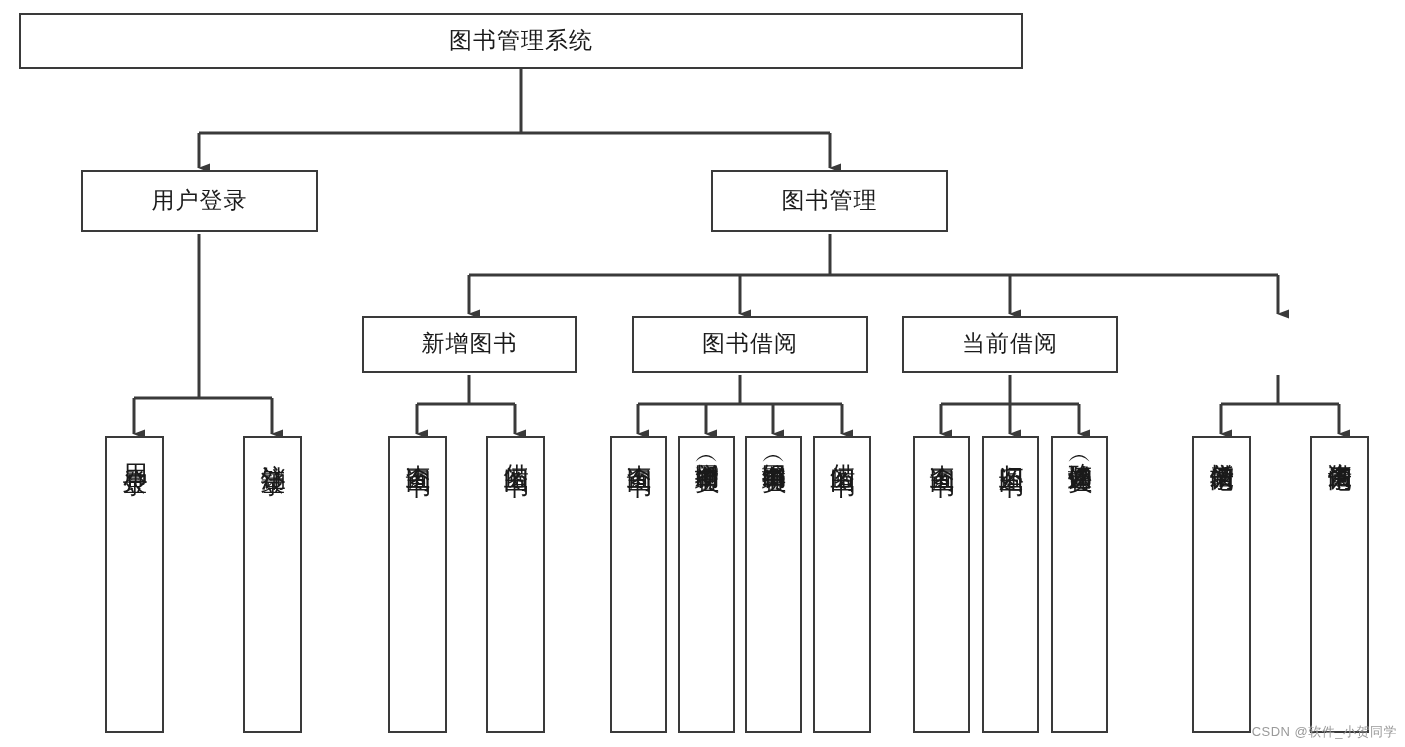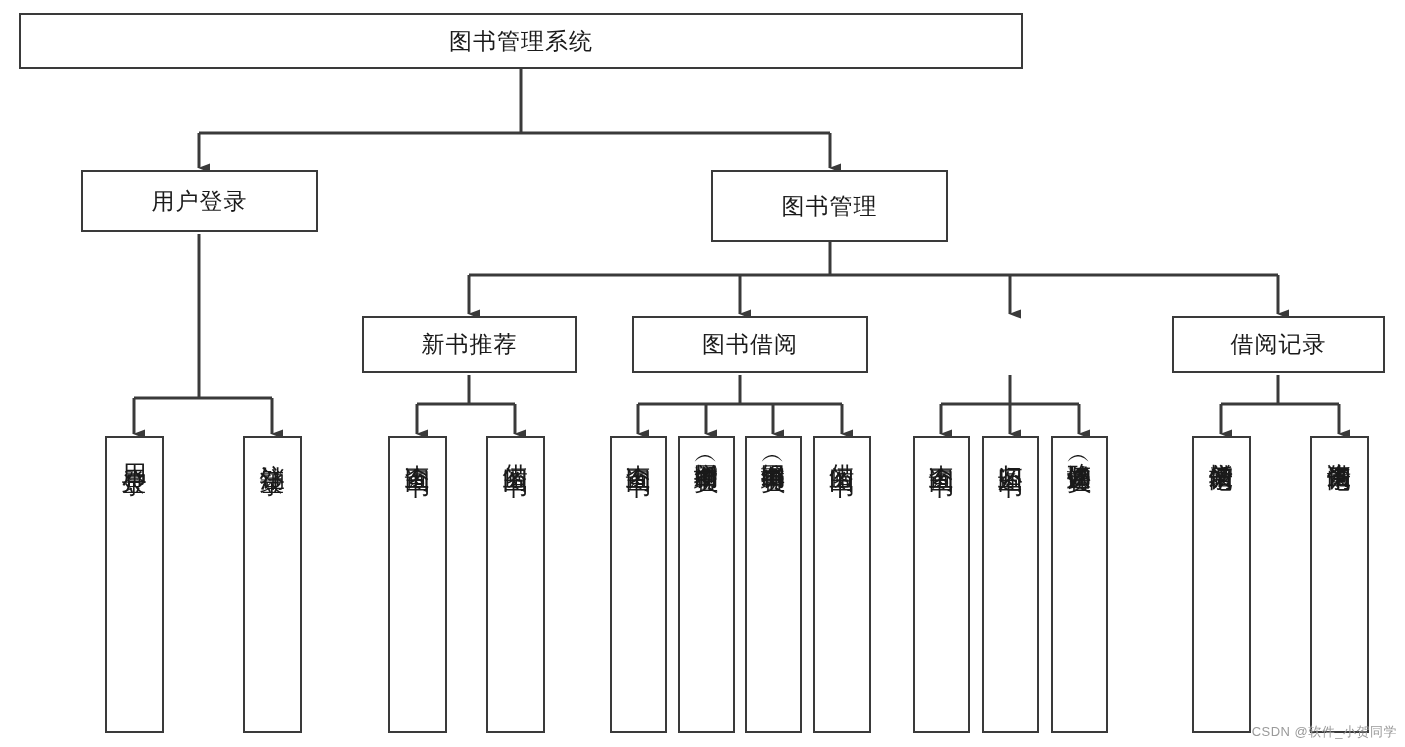--- a/index.html
+++ b/index.html
@@ -29,20 +29,21 @@
     align-items: center;
     justify-content: center;
     color: #1a1a1a;
     z-index: 2;
   }
   .node .lbl {
     display: block;
     text-align: left;
     line-height: 1.15;
     white-space: nowrap;
+    font-family: Liberation Serif, serif;
   }
   
   .node.h .lbl {
     font-size: 23px;
     letter-spacing: 1px;
   }
   .node.root .lbl { font-size: 23px; }
   
   .node.v {
     align-items: flex-start;
@@ -125,32 +126,32 @@
     </g>
   </svg>
 
   <div class="node h root" style="left:19px; top:13px; width:1004px; height:56px;">
     <span class="lbl">图书管理系统</span>
   </div>
 
   <div class="node h" style="left:81px; top:170px; width:237px; height:62px;">
     <span class="lbl">用户登录</span>
   </div>
-  <div class="node h" style="left:711px; top:170px; width:237px; height:72px;">
+  <div class="node h" style="left:711px; top:170px; width:237px; height:62px;">
     <span class="lbl">图书管理</span>
   </div>
 
   <div class="node h" style="left:362px; top:316px; width:215px; height:57px;">
-    <span class="lbl">新书推荐</span>
+    <span class="lbl">新增图书</span>
   </div>
   <div class="node h" style="left:632px; top:316px; width:236px; height:57px;">
     <span class="lbl">图书借阅</span>
   </div>
-  <div class="node h" style="left:1172px; top:316px; width:213px; height:57px;">
-    <span class="lbl">借阅记录</span>
+  <div class="node h" style="left:902px; top:316px; width:216px; height:57px;">
+    <span class="lbl">当前借阅</span>
   </div>
 
   <div class="node v" style="left:105px; top:436px; width:59px; height:297px;">
     <span class="lbl">用户登录</span>
   </div>
   <div class="node v" style="left:243px; top:436px; width:59px; height:297px;">
     <span class="lbl">注销登录</span>
   </div>
 
   <div class="node v" style="left:388px; top:436px; width:59px; height:297px;">

